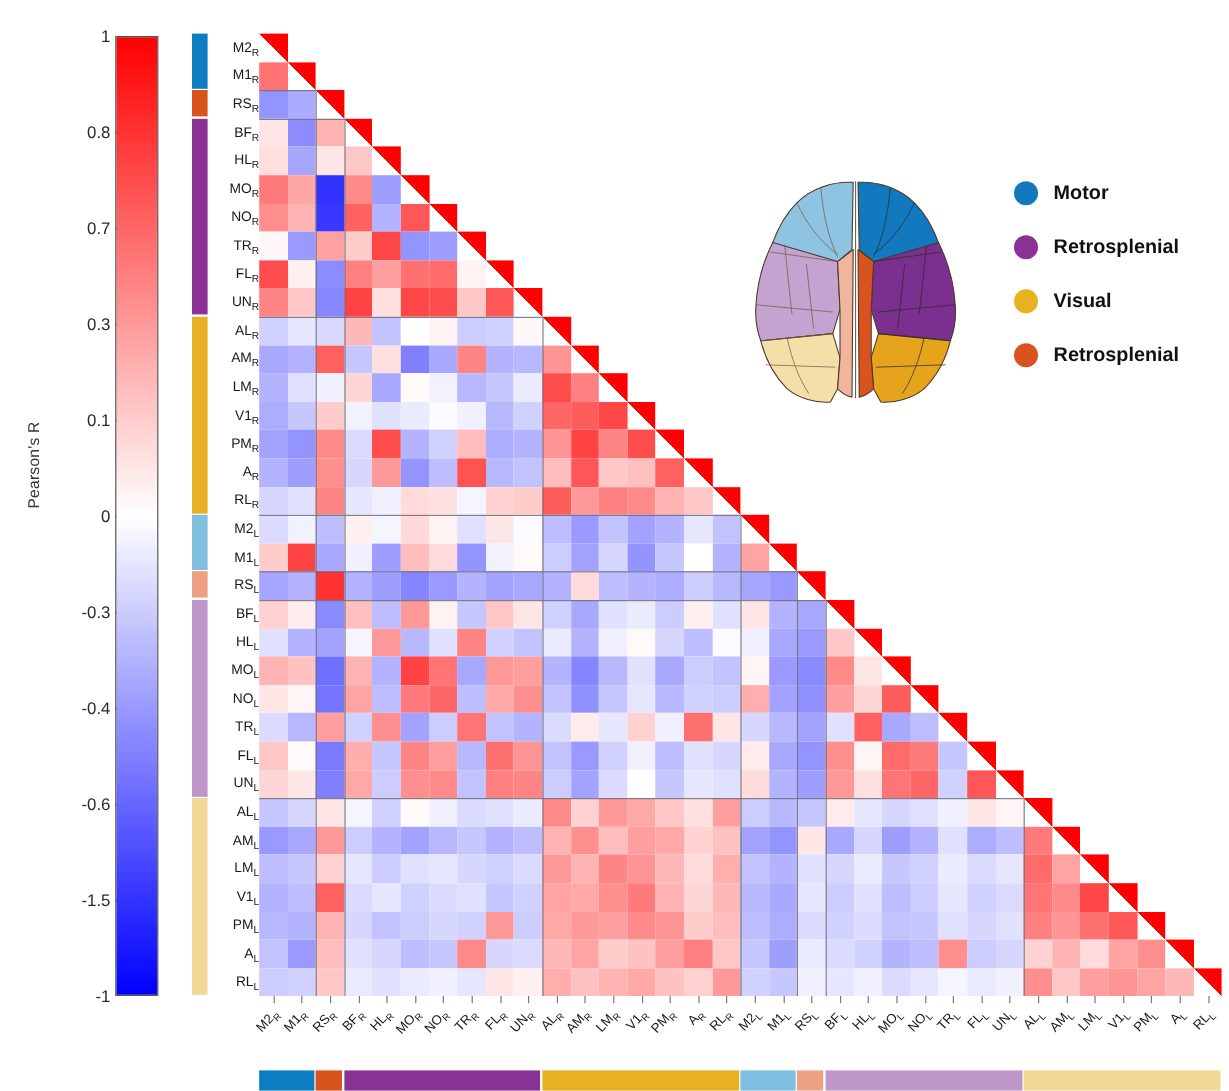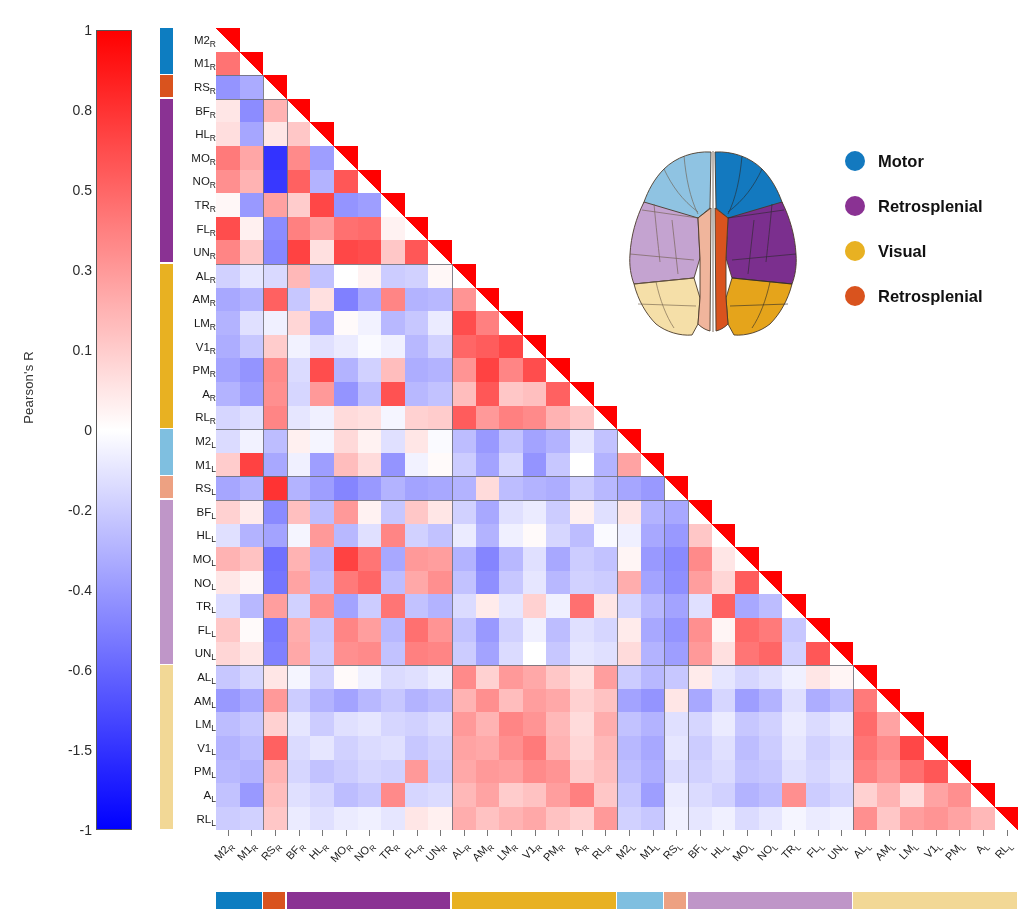--- a/index.html
+++ b/index.html
@@ -76,29 +76,29 @@
 <body>
 
 <div id="figure">
 
   <div id="colorbar-group">
     <div id="colorbar-axis-title">Pearson's R</div>
     <div id="colorbar-ticks">
         <div class="cb-tick" style="top: 6px;">1</div>
         <div class="cb-tick" style="top: 86px;">0.8</div>
         <div class="cb-tick-mark" style="top: 86px;"></div>
-        <div class="cb-tick" style="top: 166px;">0.5</div>
+        <div class="cb-tick" style="top: 166px;">0.7</div>
         <div class="cb-tick-mark" style="top: 166px;"></div>
         <div class="cb-tick" style="top: 246px;">0.3</div>
         <div class="cb-tick-mark" style="top: 246px;"></div>
         <div class="cb-tick" style="top: 326px;">0.1</div>
         <div class="cb-tick-mark" style="top: 326px;"></div>
         <div class="cb-tick" style="top: 406px;">0</div>
         <div class="cb-tick-mark" style="top: 406px;"></div>
-        <div class="cb-tick" style="top: 486px;">-0.2</div>
+        <div class="cb-tick" style="top: 486px;">-0.3</div>
         <div class="cb-tick-mark" style="top: 486px;"></div>
         <div class="cb-tick" style="top: 566px;">-0.4</div>
         <div class="cb-tick-mark" style="top: 566px;"></div>
         <div class="cb-tick" style="top: 646px;">-0.6</div>
         <div class="cb-tick-mark" style="top: 646px;"></div>
         <div class="cb-tick" style="top: 726px;">-1.5</div>
         <div class="cb-tick-mark" style="top: 726px;"></div>
         <div class="cb-tick" style="top: 806px;">-1</div>
       </div>
     <div id="colorbar-bar" style="background: linear-gradient(rgb(255, 0, 0) 0%, rgb(255, 13, 13) 2.5%, rgb(255, 25, 25) 5%, rgb(255, 38, 38) 7.5%, rgb(255, 51, 51) 10%, rgb(255, 64, 64) 12.5%, rgb(255, 77, 77) 15%, rgb(255, 89, 89) 17.5%, rgb(255, 102, 102) 20%, rgb(255, 115, 115) 22.5%, rgb(255, 128, 128) 25%, rgb(255, 140, 140) 27.5%, rgb(255, 153, 153) 30%, rgb(255, 166, 166) 32.5%, rgb(255, 179, 179) 35%, rgb(255, 191, 191) 37.5%, rgb(255, 204, 204) 40%, rgb(255, 217, 217) 42.5%, rgb(255, 230, 230) 45%, rgb(255, 242, 242) 47.5%, rgb(255, 255, 255) 50%, rgb(242, 242, 255) 52.5%, rgb(229, 229, 255) 55%, rgb(217, 217, 255) 57.5%, rgb(204, 204, 255) 60%, rgb(191, 191, 255) 62.5%, rgb(179, 179, 255) 65%, rgb(166, 166, 255) 67.5%, rgb(153, 153, 255) 70%, rgb(140, 140, 255) 72.5%, rgb(128, 128, 255) 75%, rgb(115, 115, 255) 77.5%, rgb(102, 102, 255) 80%, rgb(89, 89, 255) 82.5%, rgb(77, 77, 255) 85%, rgb(64, 64, 255) 87.5%, rgb(51, 51, 255) 90%, rgb(38, 38, 255) 92.5%, rgb(26, 26, 255) 95%, rgb(13, 13, 255) 97.5%, rgb(0, 0, 255) 100%);"></div>

